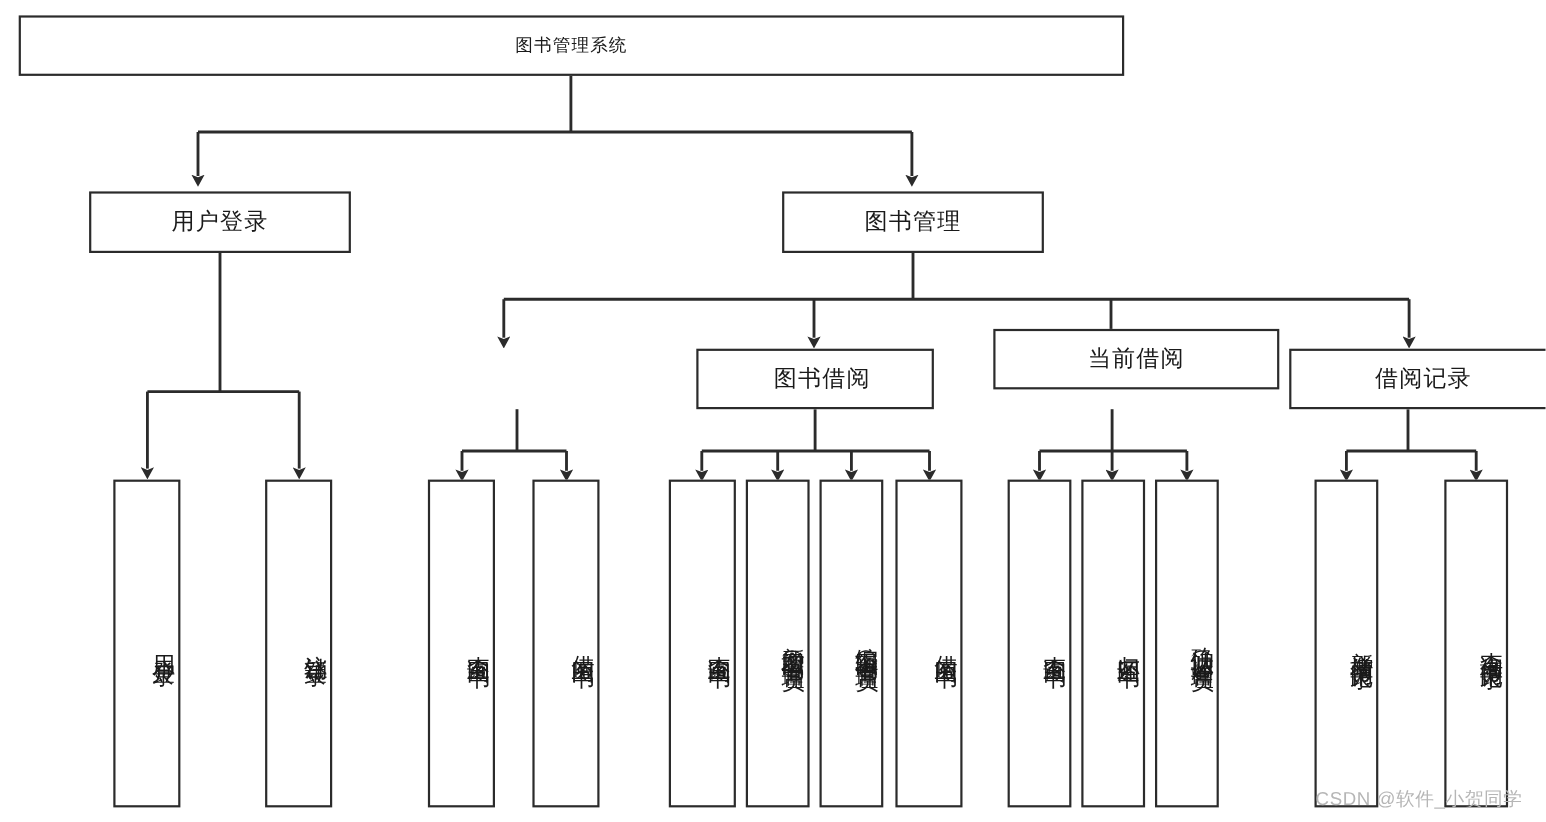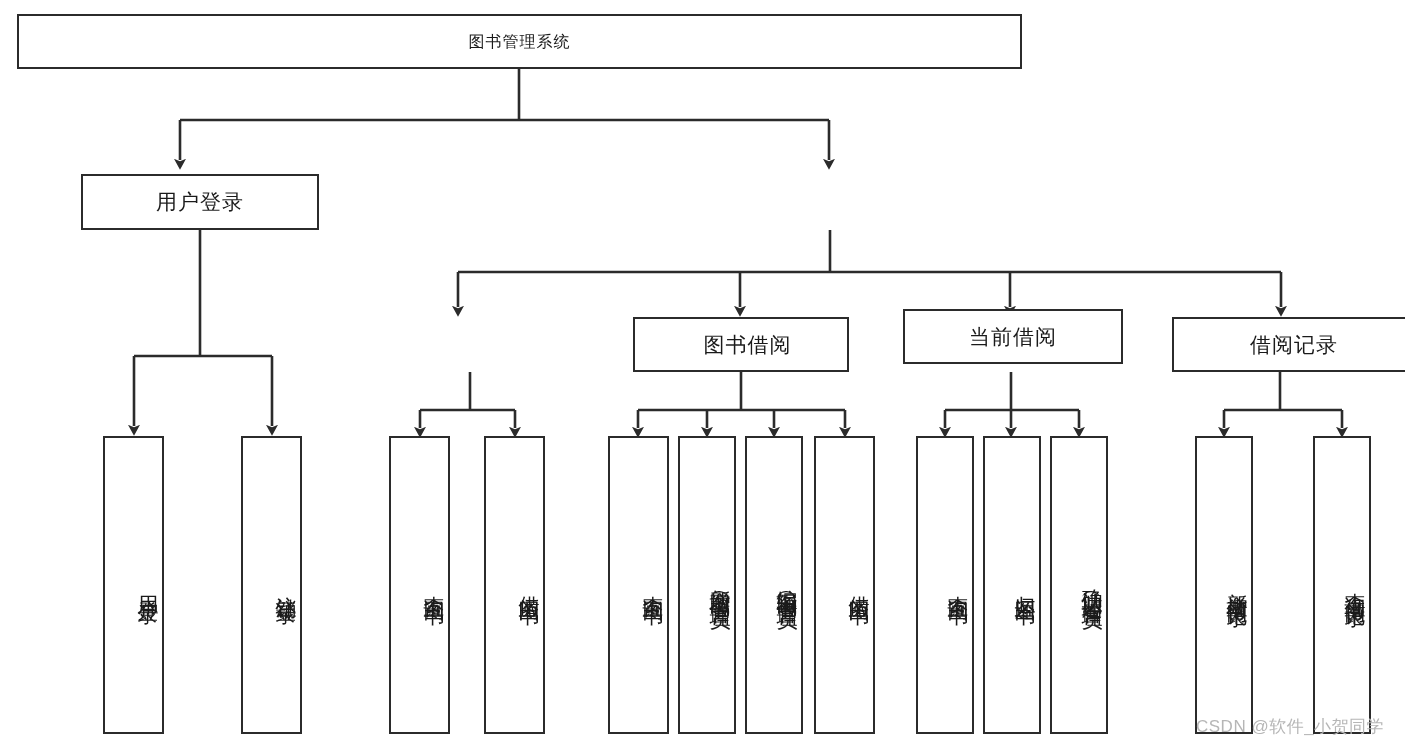--- a/index.html
+++ b/index.html
@@ -131,23 +131,24 @@
       <path d="M1280,372 L1280,410"></path>
       <path d="M1224,410 L1342,410"></path>
       <path d="M1224,410 L1224,428" marker-end="url(#arrow)"></path>
       <path d="M1342,410 L1342,428" marker-end="url(#arrow)"></path>
     </g>
   </svg>
 
   <div class="node horizontal" id="node-root" style="left:17px; top:14px; width:1005px; height:55px;">图书管理系统</div>
 
   <div class="node horizontal" style="left:81px; top:174px; width:238px; height:56px;">用户登录</div>
+  <div class="node horizontal" style="left:711px; top:174px; width:238px; height:56px;">图书管理</div>
 
   <div class="node horizontal" style="left:633px; top:317px; width:216px; height:55px;padding-left:13px;">图书借阅</div>
-  <div class="node horizontal" style="left:903px; top:309px; width:220px; height:55px;">当前借阅</div>
+  <div class="node horizontal" style="left:903px; top:299px; width:260px; height:55px;">当前借阅</div>
   <div class="node horizontal" style="left:1172px; top:317px; width:244px; height:55px;">借阅记录</div>
 
   <div class="node vertical" style="left:103px; top:436px; width:61px; height:298px;">
     <span class="vtext">用户登录</span>
   </div>
   <div class="node vertical" style="left:241px; top:436px; width:61px; height:298px;">
     <span class="vtext">注销登录</span>
   </div>
   <div class="node vertical" style="left:389px; top:436px; width:61px; height:298px;">
     <span class="vtext">查询图书</span>

